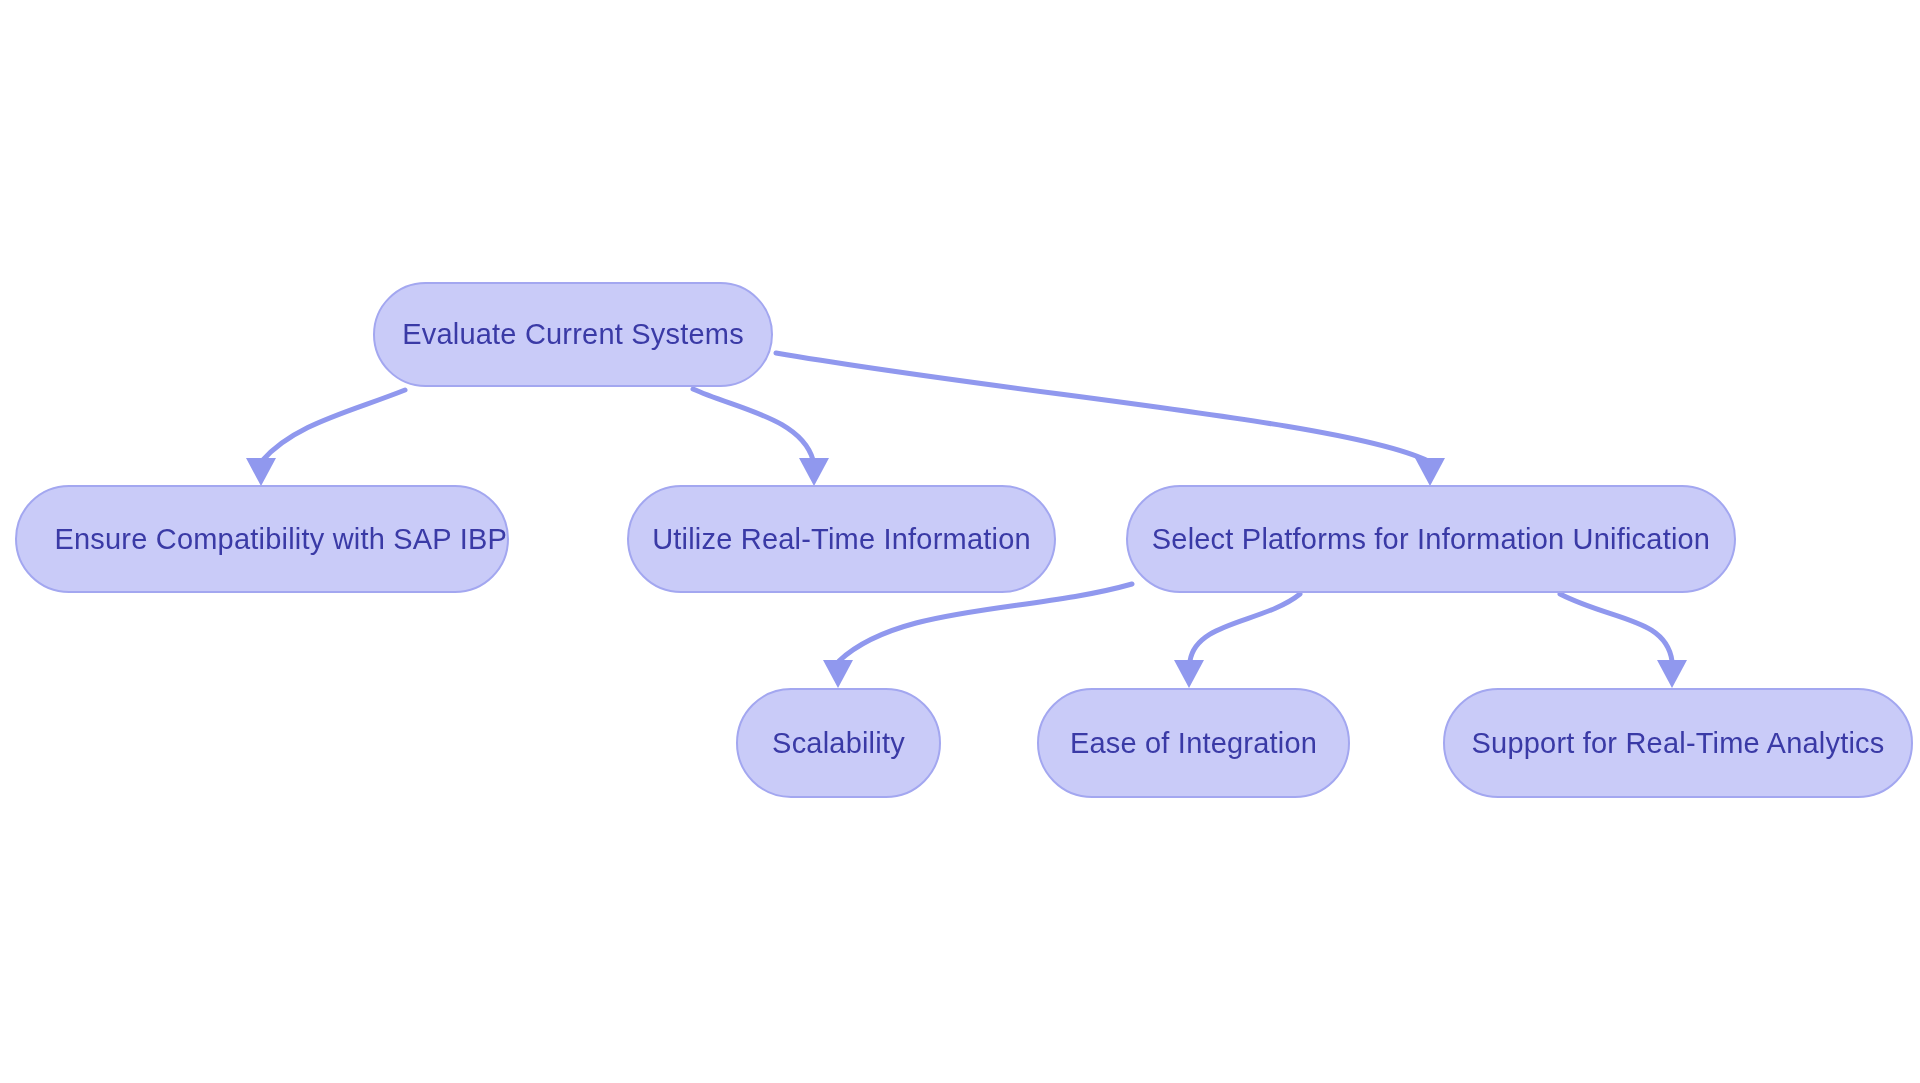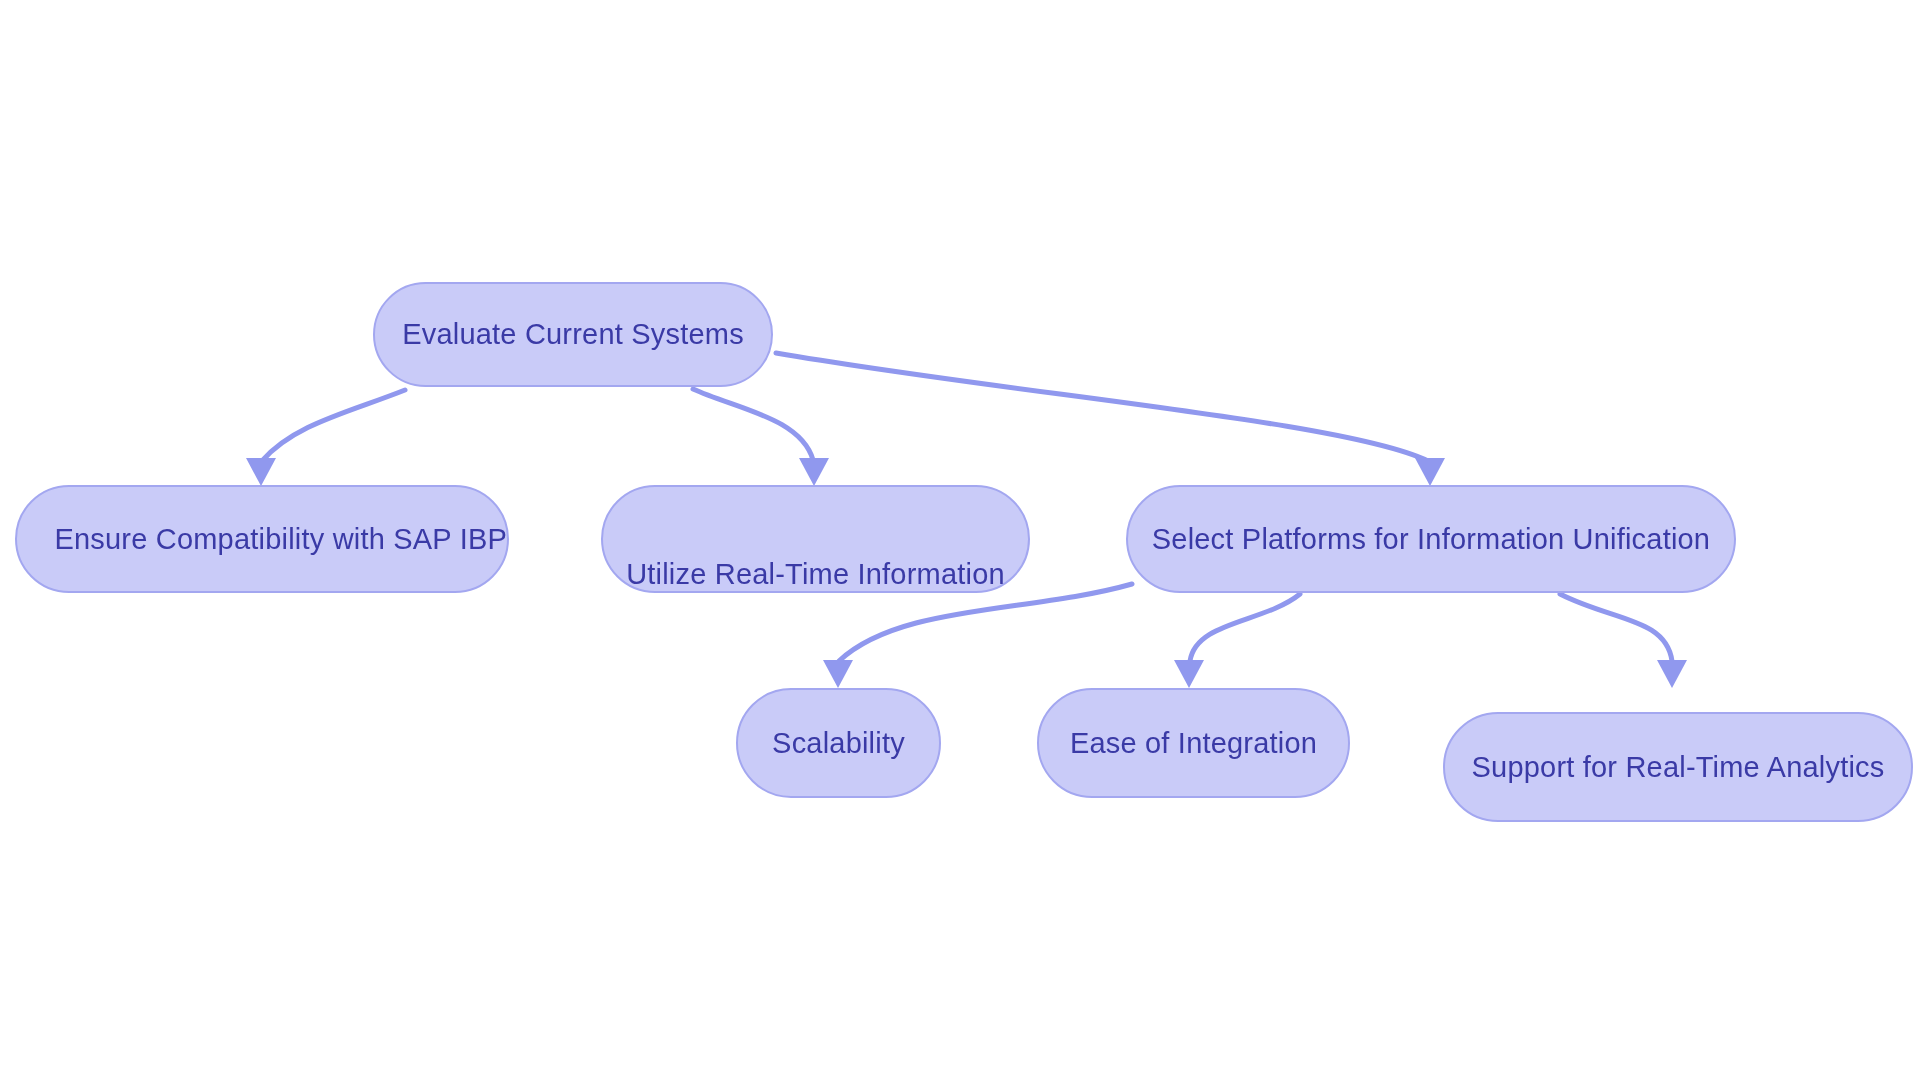--- a/index.html
+++ b/index.html
@@ -88,33 +88,33 @@
   </svg>
 
   <div class="node" style="left:373px; top:282px; width:400px; height:105px;">
     <span>Evaluate Current Systems</span>
   </div>
 
   <div class="node" style="left:15px; top:485px; width:494px; height:108px;justify-content:flex-end;">
     <span>Ensure Compatibility with SAP IBP</span>
   </div>
 
-  <div class="node" style="left:601px; top:485px; width:429px; height:108px;align-items:flex-end;">
+  <div class="node" style="left:627px; top:485px; width:429px; height:108px;">
     <span>Utilize Real-Time Information</span>
   </div>
 
   <div class="node" style="left:736px; top:688px; width:205px; height:110px;">
     <span>Scalability</span>
   </div>
 
   <div class="node" style="left:1126px; top:485px; width:610px; height:108px;">
     <span>Select Platforms for Information Unification</span>
   </div>
 
   <div class="node" style="left:1037px; top:688px; width:313px; height:110px;text-align:center;">
     <span>Ease of Integration</span>
   </div>
 
-  <div class="node" style="left:1443px; top:688px; width:470px; height:110px;margin-top:24px;">
+  <div class="node" style="left:1443px; top:688px; width:470px; height:110px;">
     <span>Support for Real-Time Analytics</span>
   </div>
 
 </div>
 
 </body></html>

